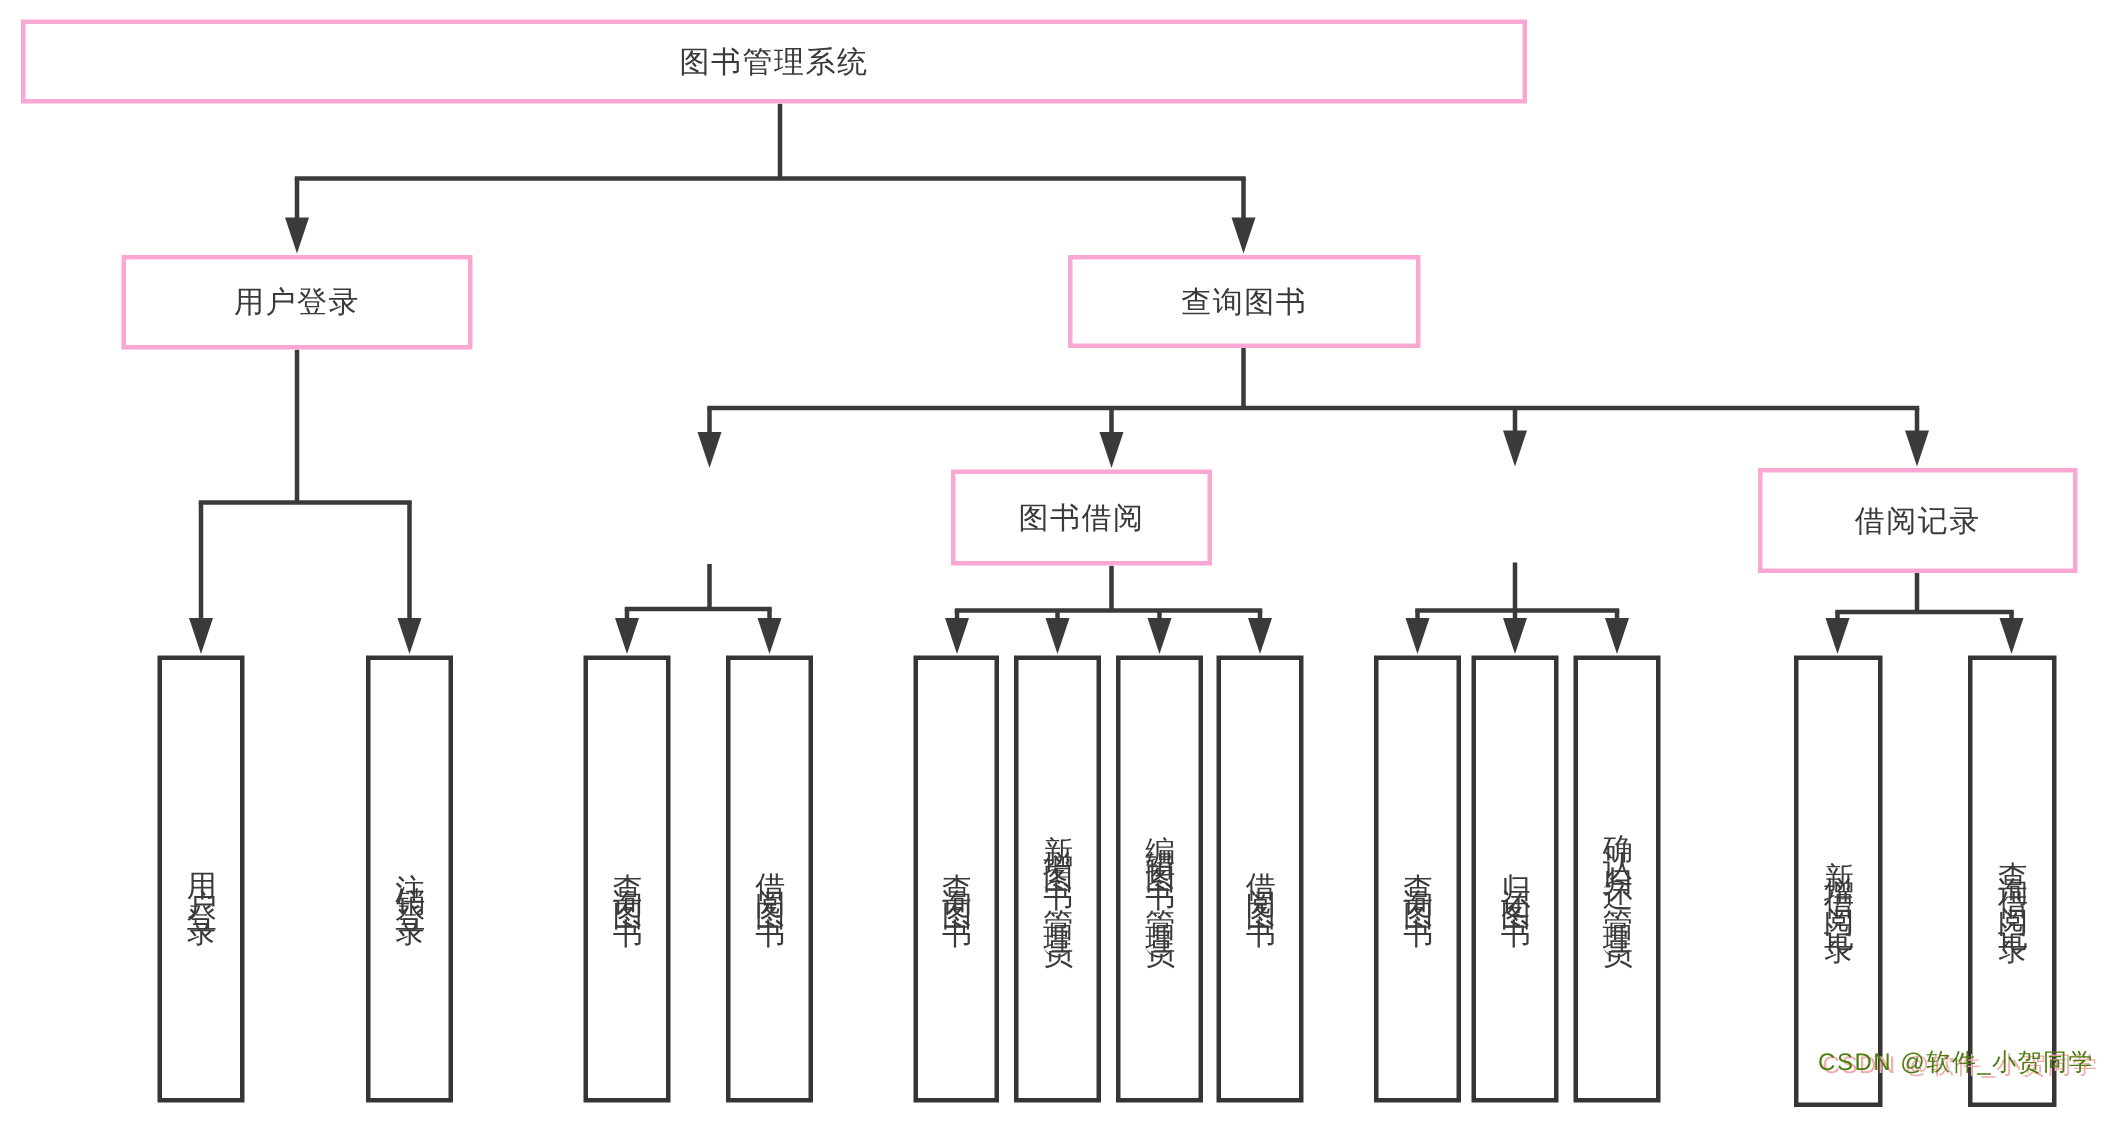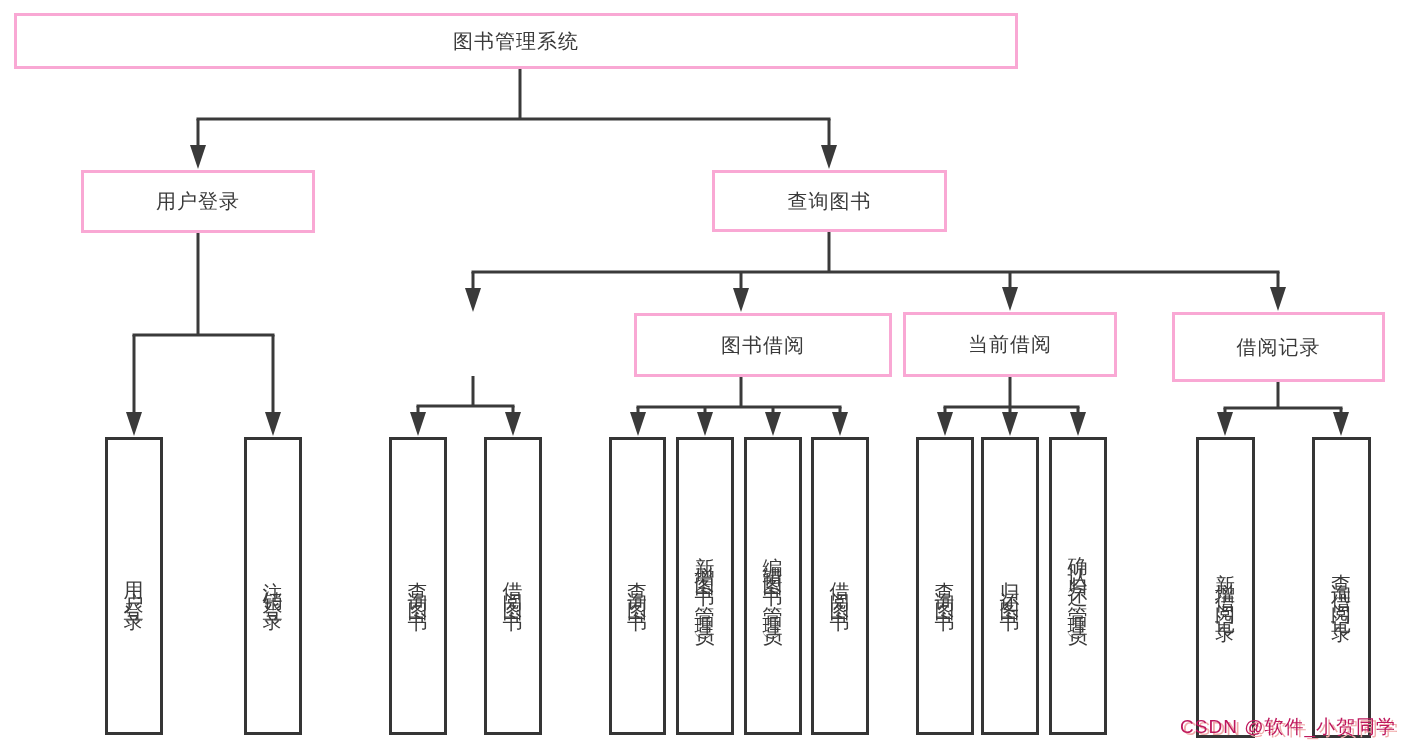--- a/index.html
+++ b/index.html
@@ -16,22 +16,22 @@
   .leaf{
     position:absolute;background:#fff;border:3px solid #353535;box-sizing:border-box;
     display:flex;align-items:center;justify-content:center;
     color:#3a3a3a;font-size:20px;font-weight:500;z-index:2;
   }
   .leaf span{
     writing-mode:vertical-rl;text-orientation:mixed;letter-spacing:10px;
     line-height:1;white-space:nowrap;
   }
   .watermark{
-    position:absolute;right:9px;top:714px;z-index:5;
-    font-size:19px;letter-spacing:1px;color:#be185d;
+    position:absolute;right:9px;top:698px;z-index:5;
+    font-size:16px;letter-spacing:1px;color:#4d7c0f;
     text-shadow:3px 2px 0 #f0aaaa;white-space:nowrap;
   }
 </style>
 </head>
 <body>
 
 <div class="stage">
   <svg id="connectors" width="1405" height="747" viewBox="0 0 1405 747">
       <line x1="520" y1="69" x2="520" y2="119" stroke="#3a3a3a" stroke-width="3"></line>
       <line x1="196.5" y1="119" x2="830.5" y2="119" stroke="#3a3a3a" stroke-width="3"></line>
@@ -91,25 +91,22 @@
     <span>图书管理系统</span>
   </div>
 
   <div class="node" style="left:81px;top:170px;width:234px;height:63px">
     <span>用户登录</span>
   </div>
   <div class="node" style="left:712px;top:170px;width:235px;height:62px">
     <span>查询图书</span>
   </div>
 
-  <div class="node" style="left:634px;top:313px;width:258px;height:64px">
+  <div class="node" style="left:634px;top:313px;width:174px;height:64px">
     <span>图书借阅</span>
-  </div>
-  <div class="node" style="left:903px;top:312px;width:214px;height:65px">
-    <span>当前借阅</span>
   </div>
   <div class="node" style="left:1172px;top:312px;width:213px;height:70px">
     <span>借阅记录</span>
   </div>
 
   <div class="leaf" style="left:105px;top:437px;width:58px;height:298px">
     <span>用户登录</span>
   </div>
   <div class="leaf" style="left:244px;top:437px;width:58px;height:298px">
     <span>注销登录</span>

